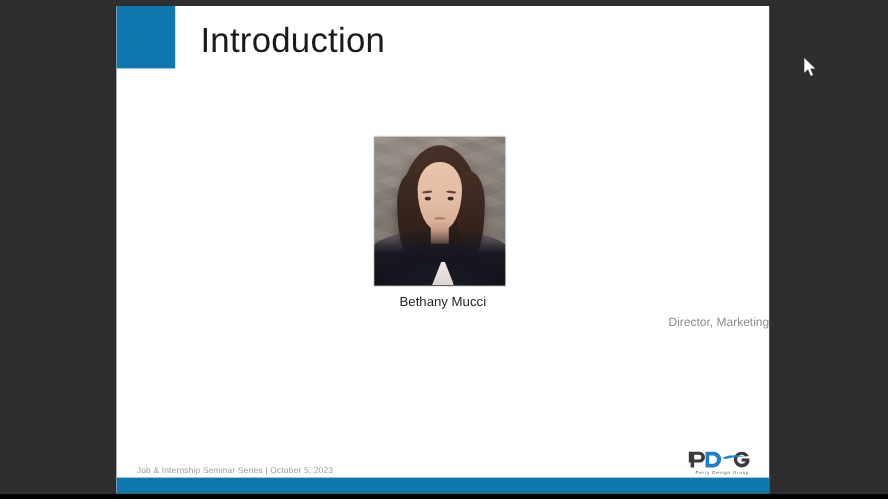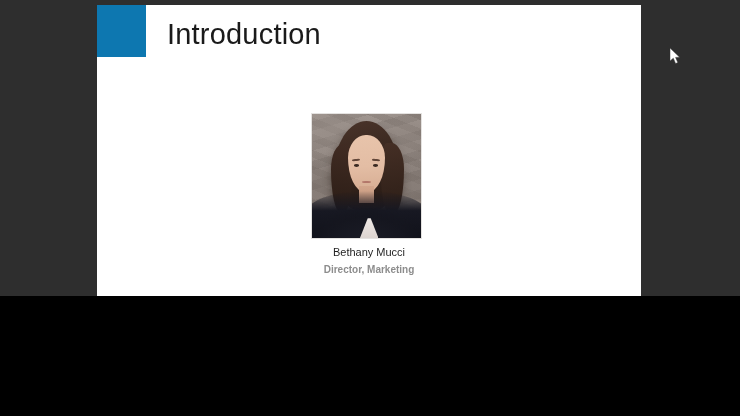--- a/index.html
+++ b/index.html
@@ -3,21 +3,21 @@
 <meta charset="utf-8">
 <style>
   html, body {
     margin: 0;
     padding: 0;
     background: #000;
   }
   #screen {
     position: relative;
     width: 740px;
-    height: 296px;
+    height: 412px;
     background: #2e2e2e;
     overflow: hidden;
     font-family: "Liberation Sans", sans-serif;
   }
 
   
   #slide {
     position: absolute;
     left: 97px;
     top: 5px;
@@ -181,23 +181,23 @@
     text-align: center;
     font-size: 11px;
     font-weight: 400;
     color: #1f1f1f;
   }
   .person-role {
     position: absolute;
     left: 0;
     right: 0;
     top: 259px;
-    text-align: center;
+    text-align: right;
     font-size: 10px;
-    font-weight: 700;
+    font-weight: 400;
     color: #8d8d8d;
   }
 
   
   .footer-text {
     position: absolute;
     left: 17px;
     top: 384px;
     font-size: 7px;
     color: #9a9a9a;

